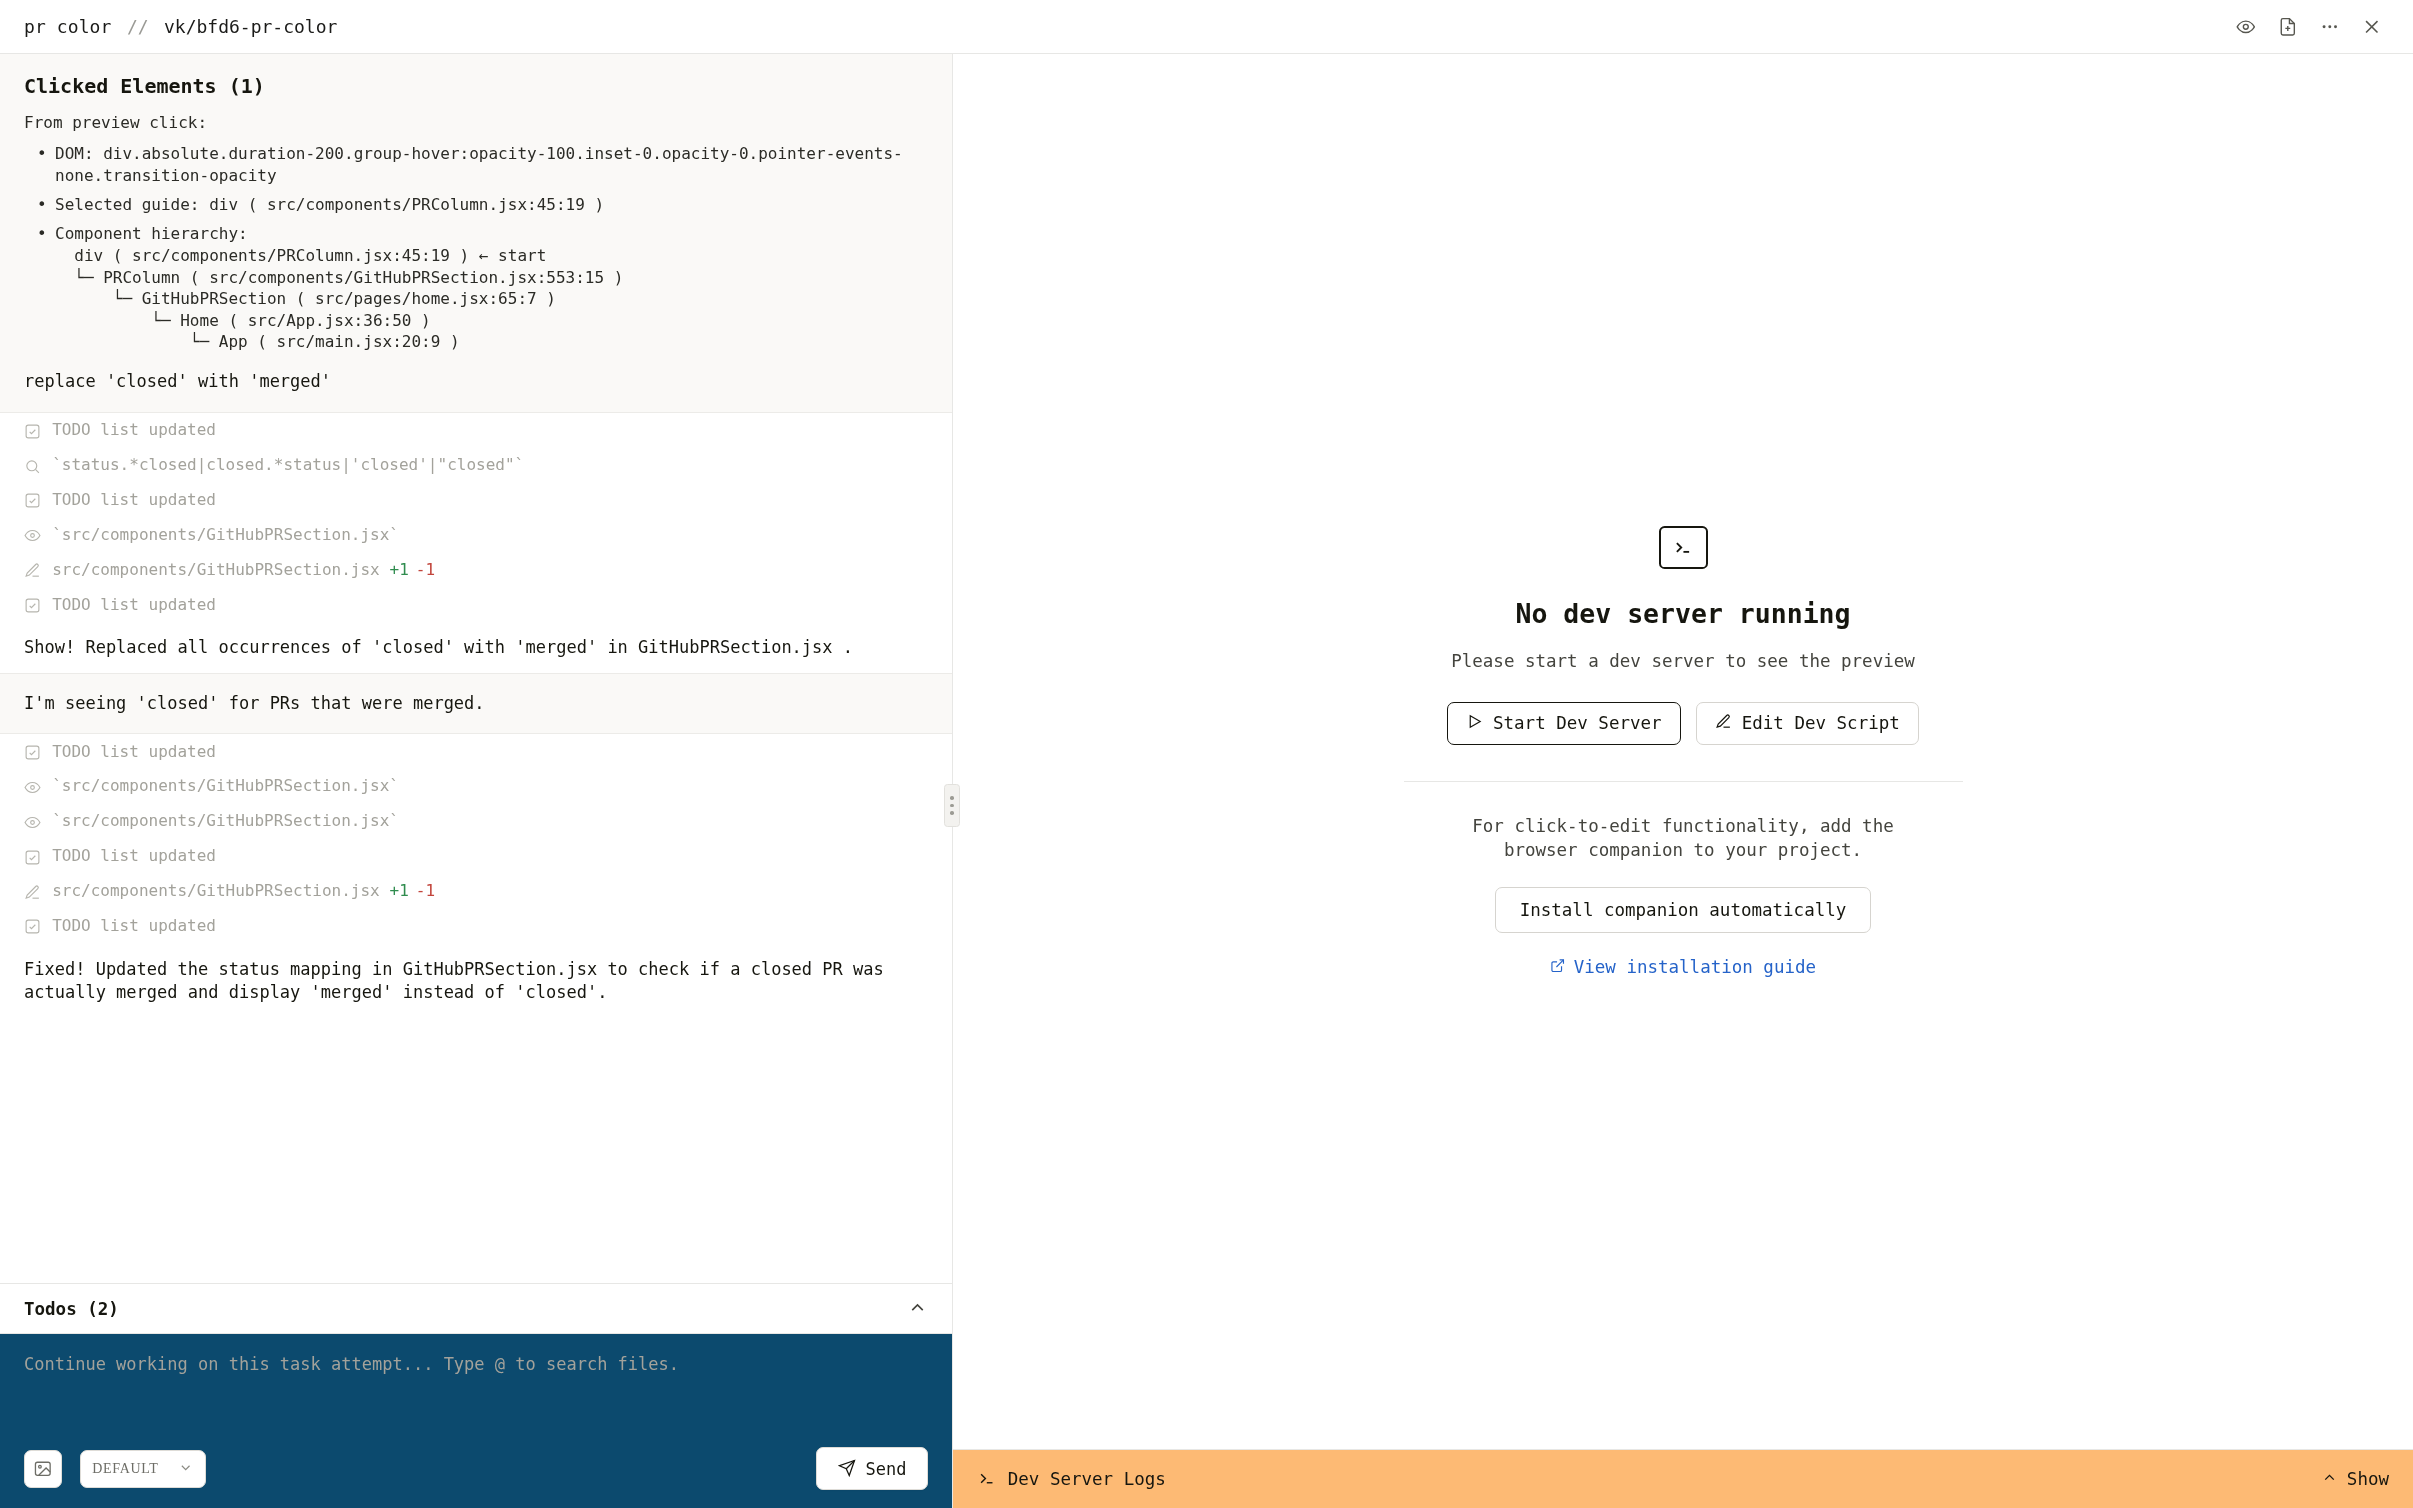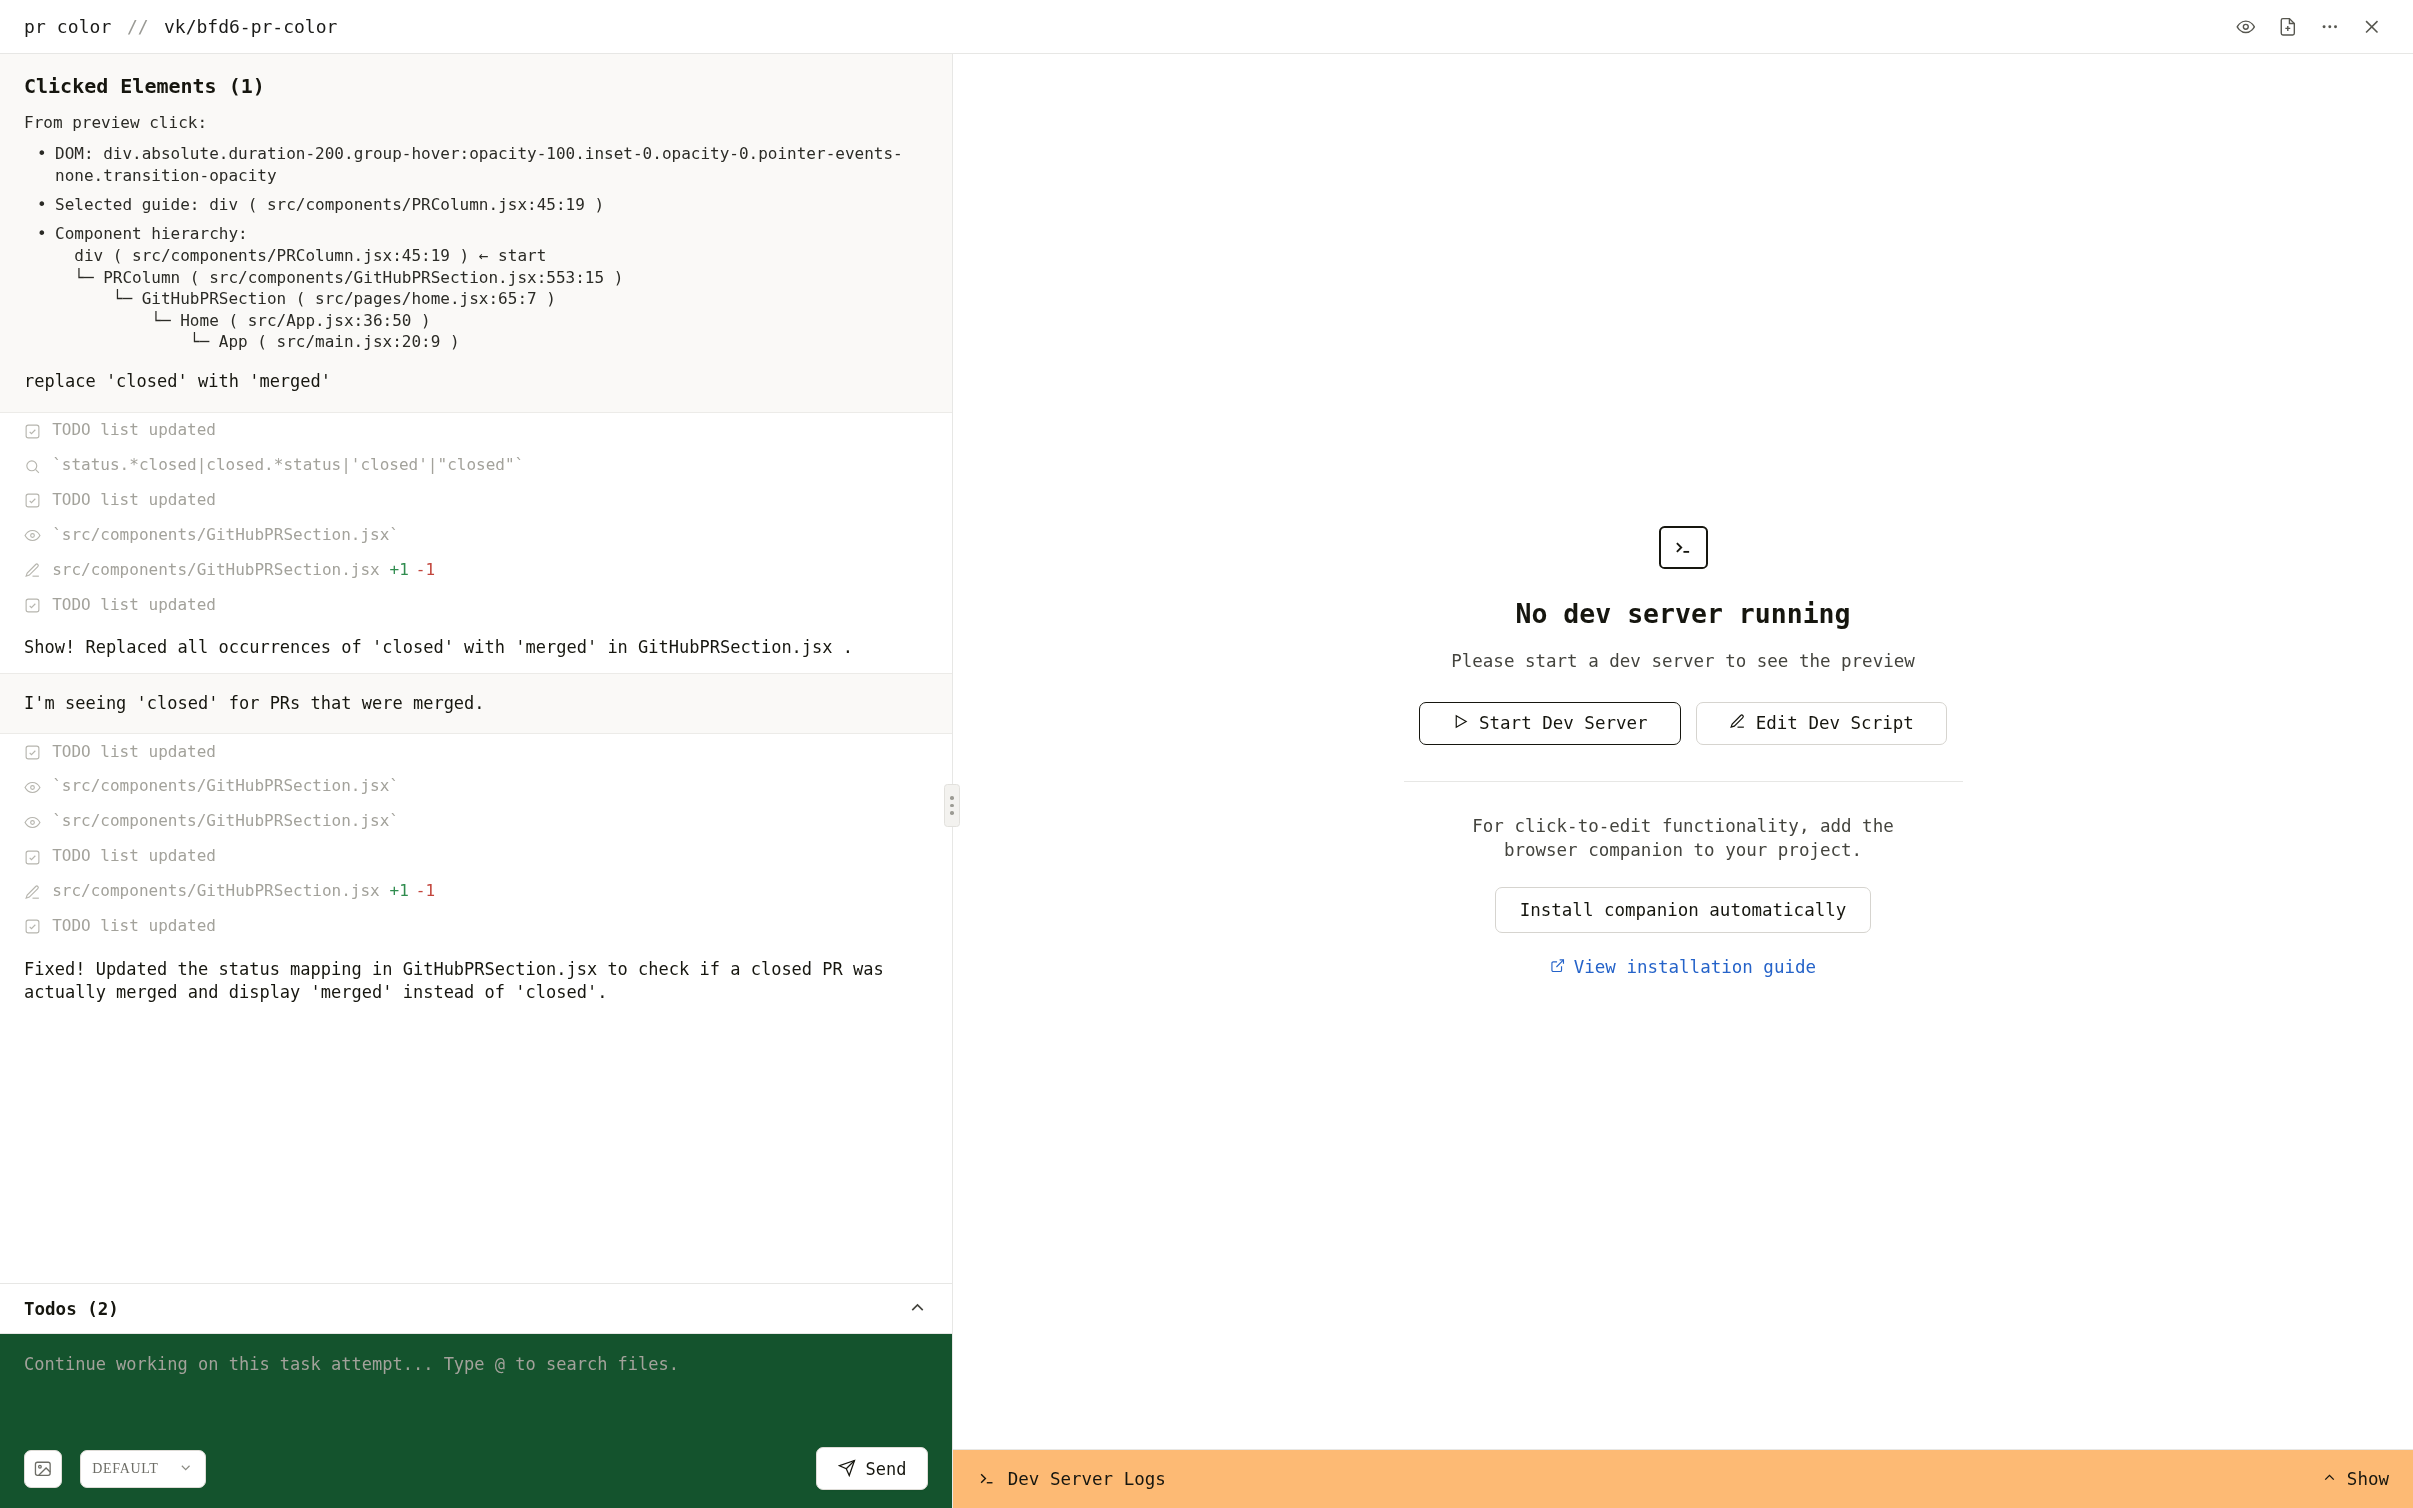--- a/index.html
+++ b/index.html
@@ -179,21 +179,21 @@
     font-size: 17.5px;
     color: #16160f;
     font-weight: bold;
   }
   #todos-bar .spacer { flex: 1; }
   #todos-bar .chev { color: #44443e; }
 
   
   #composer {
     border-top: 0.7px solid #e7e7e5;
-    background: #14532d;
+    background: #0c4a6e;
     padding: 19.6px 24px 0 24px;
     height: 175px;
     display: flex;
     flex-direction: column;
   }
   #composer .placeholder {
     font-family: "DejaVu Sans Mono", monospace;
     font-size: 17px;
     color: #a3a29b;
     flex: 1;
@@ -305,21 +305,21 @@
     color: #44443e;
     margin-bottom: 31px;
   }
   .btn-row { display: flex; gap: 15.4px; margin-bottom: 36px; }
   .pbtn {
     height: 43px;
     border: 0.7px solid #d6d4cf;
     border-radius: 7px;
     background: #fff;
     display: flex; align-items: center; gap: 9.8px;
-    padding: 0 32px;
+    padding: 0 18px;
     cursor: pointer;
     font-family: "DejaVu Sans Mono", monospace;
     font-size: 17.5px;
     color: #16160f;
   }
   .pbtn.primary { border-color: #16160f; }
   #divider {
     width: 559px;
     height: 0.7px;
     background: #e7e7e5;

